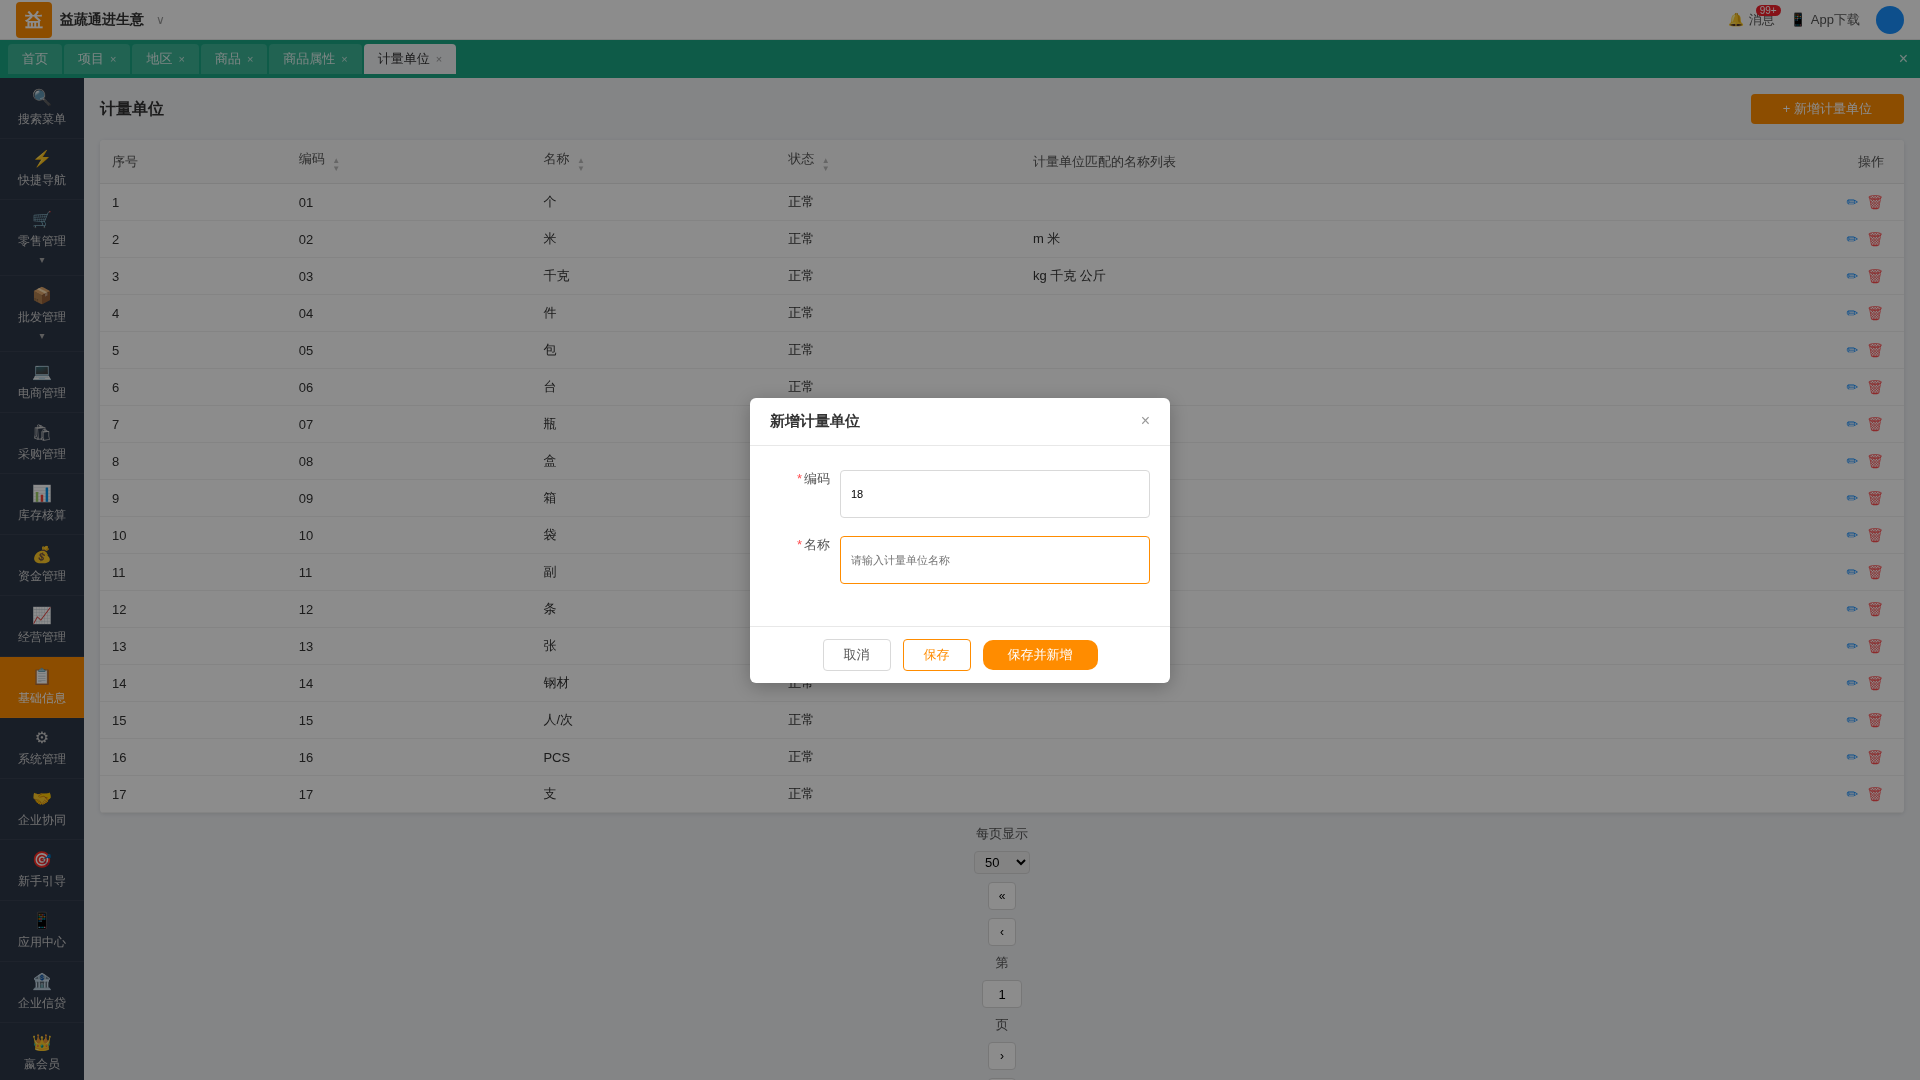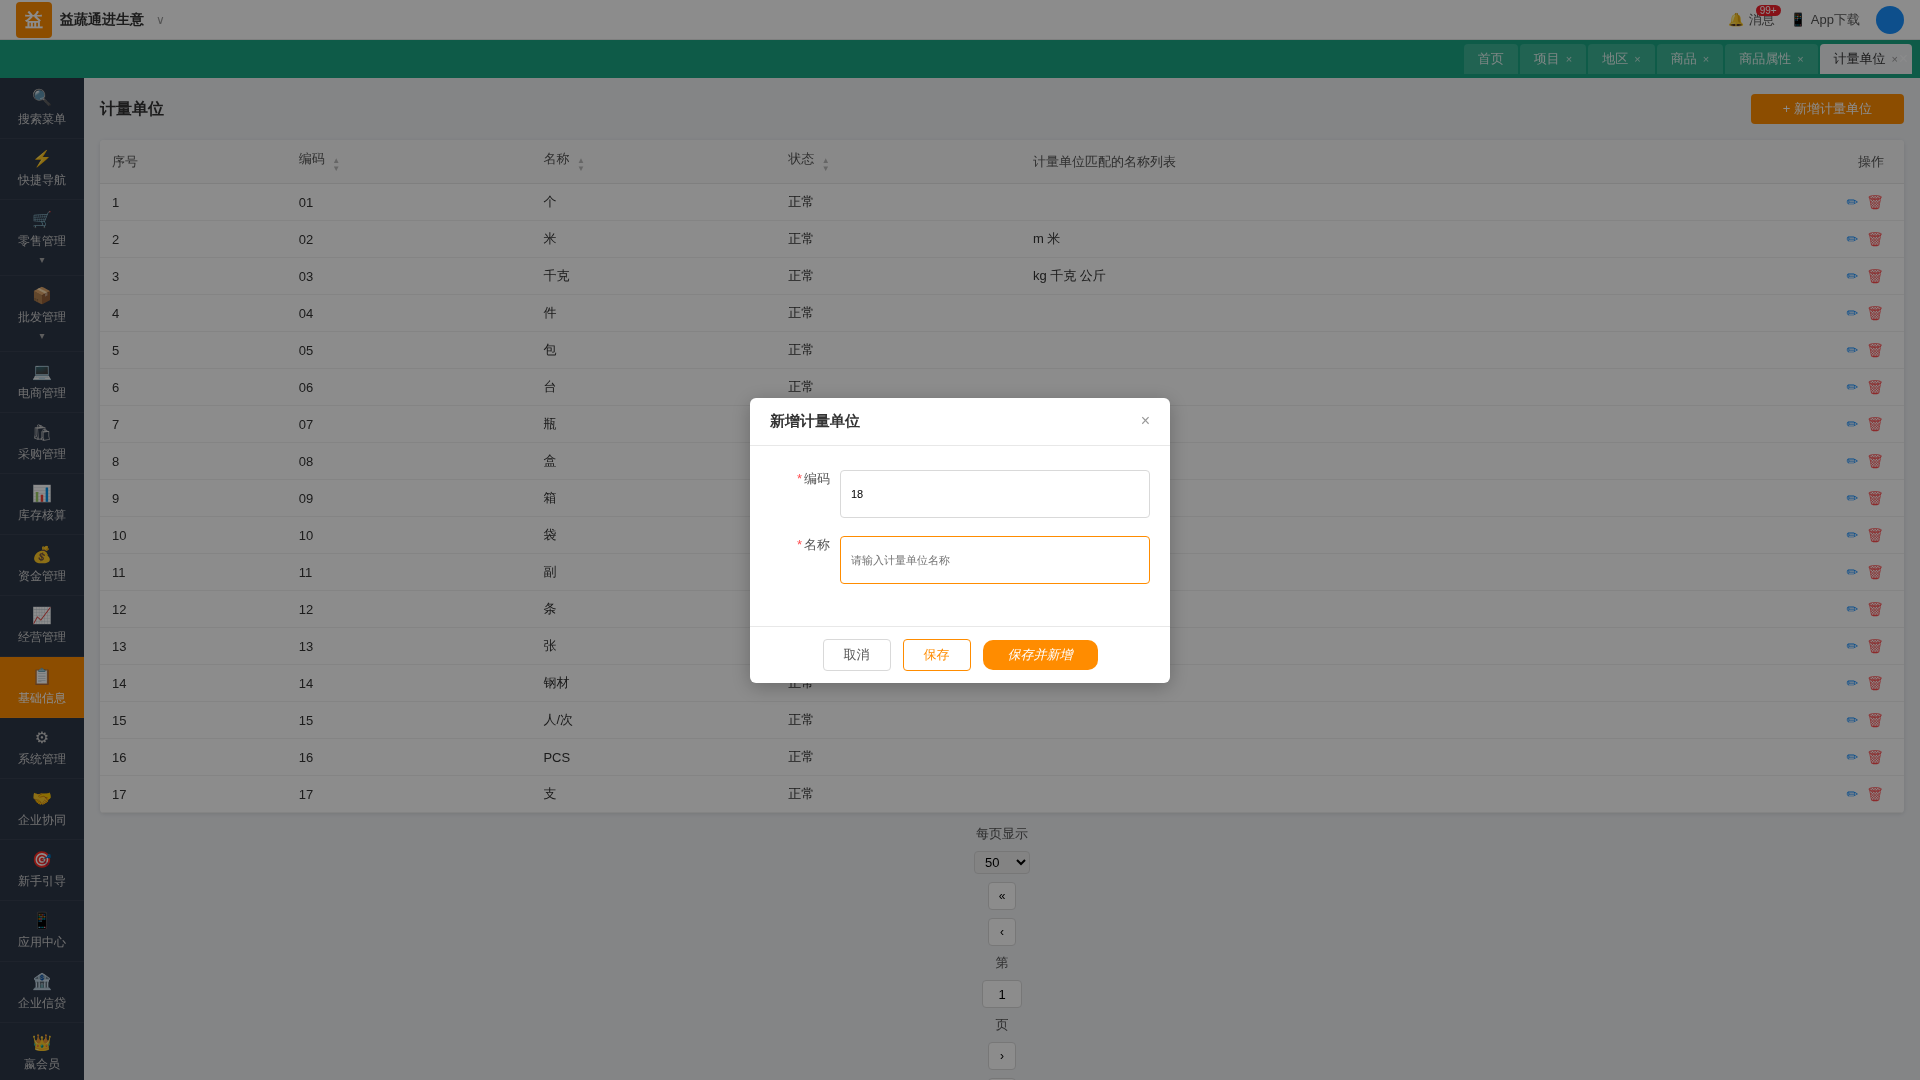--- a/index.html
+++ b/index.html
@@ -29,21 +29,20 @@
 
     
     .tab-bar {
       height: 38px;
       background: #1ba784;
       display: flex;
       align-items: center;
       padding: 11px 8px;
       gap: 2px;
       position: relative;
-      justify-content: flex-end;
     }
     .tab-item {
       height: 30px;
       padding: 0 14px;
       border-radius: 4px 4px 0 0;
       display: flex;
       align-items: center;
       gap: 6px;
       cursor: pointer;
       font-size: 13px;
@@ -258,21 +257,20 @@
       color: #ff8c00;
     }
     .btn-save-new {
       padding: 6px 25px;
       border: none;
       background: #ff8c00;
       border-radius: 10px;
       cursor: pointer;
       font-size: 13px;
       color: white;
-      font-style: italic;
     }
 
     .sort-arrows { display: inline-flex; flex-direction: column; margin-left: 4px; line-height: 1; }
     .sort-arrows span { font-size: 8px; color: #bbb; }
   </style>
 </head>
 <body>
 
 <div class="top-bar">
   <div class="top-bar-left">

